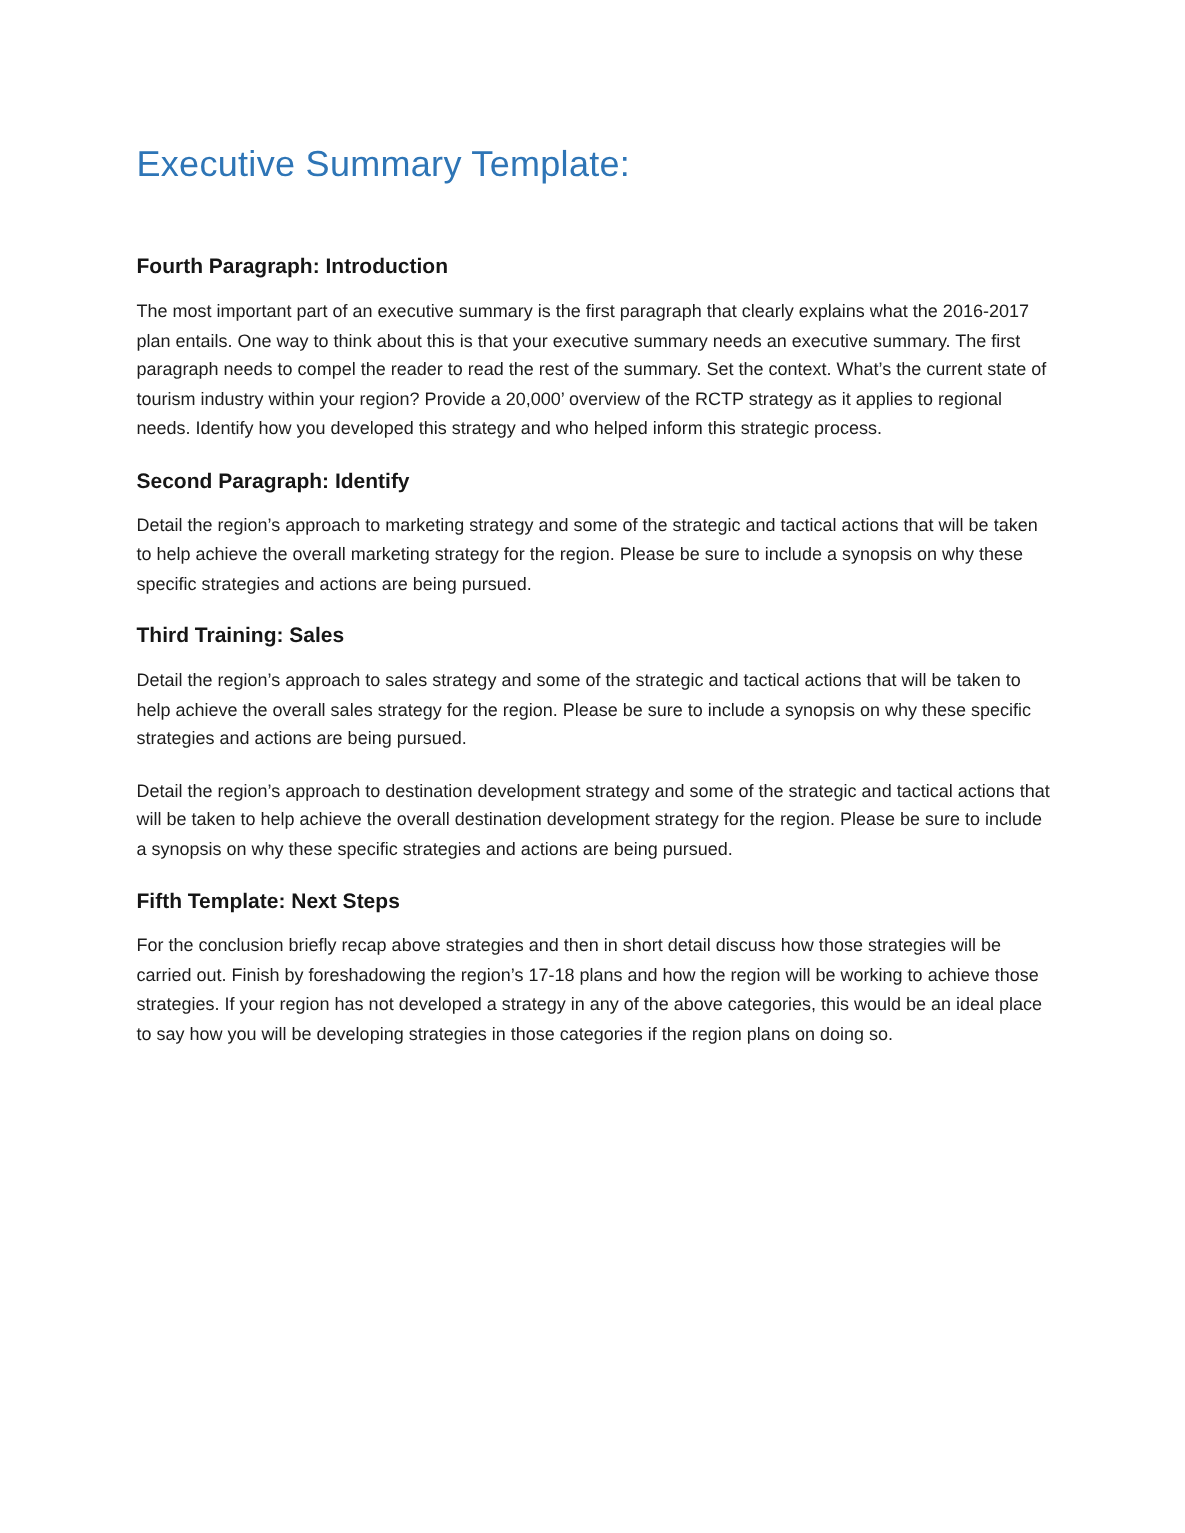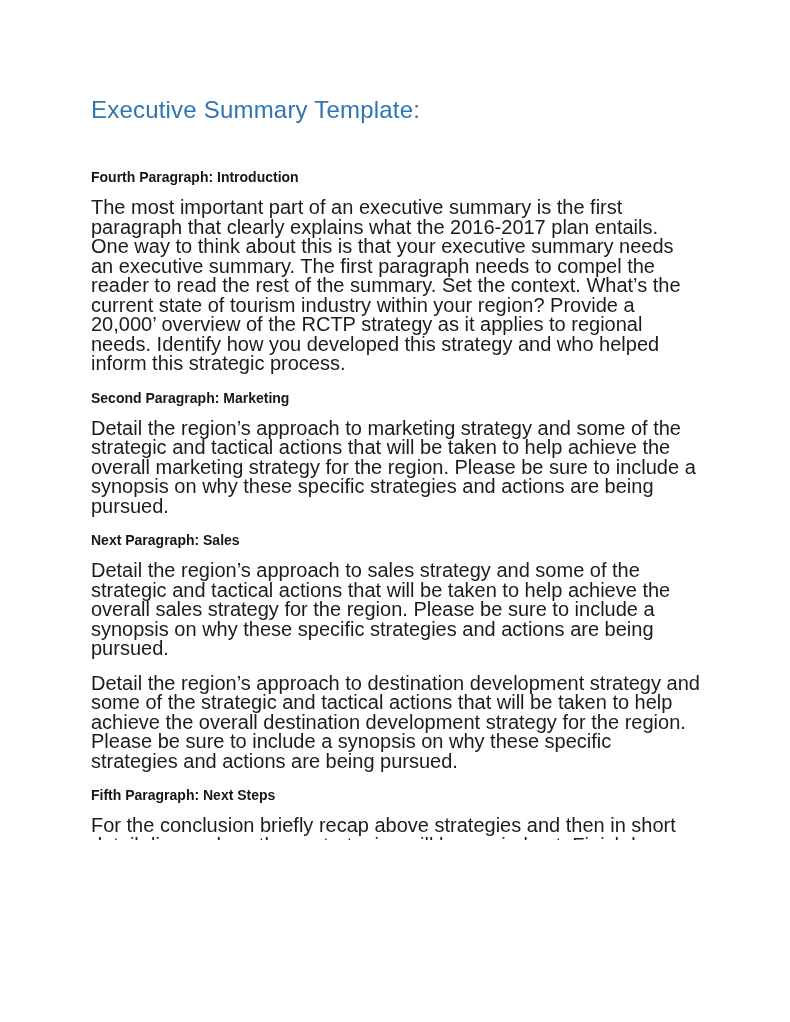--- a/index.html
+++ b/index.html
@@ -28,21 +28,21 @@
     margin: 0 0 44px 0;
   }
   .section-heading {
     font-size: 14px;
     font-weight: 700;
     color: #161616;
     margin: 0 0 11px 0;
     line-height: 19px;
   }
   .section-body {
-    font-size: 20px;
+    font-size: 12px;
     font-weight: 400;
     color: #1c1c1c;
     line-height: 19.5px;
     margin: 0 0 15px 0;
     text-align: left;
   }
   .section {
     margin: 0;
   }
 </style>
@@ -52,31 +52,31 @@
 <div class="page">
 
   <h1 class="doc-title">Executive Summary Template:</h1>
 
   <div class="section">
     <h2 class="section-heading">Fourth Paragraph: Introduction</h2>
     <p class="section-body">The most important part of an executive summary is the first paragraph that clearly explains what the 2016-2017 plan entails. One way to think about this is that your executive summary needs an executive summary. The first paragraph needs to compel the reader to read the rest of the summary. Set the context. What’s the current state of tourism industry within your region? Provide a 20,000’ overview of the RCTP strategy as it applies to regional needs. Identify how you developed this strategy and who helped inform this strategic process.</p>
   </div>
 
   <div class="section">
-    <h2 class="section-heading">Second Paragraph: Marketing</h2>
+    <h2 class="section-heading">Second Paragraph: Identify</h2>
     <p class="section-body">Detail the region’s approach to marketing strategy and some of the strategic and tactical actions that will be taken to help achieve the overall marketing strategy for the region. Please be sure to include a synopsis on why these specific strategies and actions are being pursued.</p>
   </div>
 
   <div class="section">
-    <h2 class="section-heading">Next Paragraph: Sales</h2>
+    <h2 class="section-heading">Third Training: Sales</h2>
     <p class="section-body">Detail the region’s approach to sales strategy and some of the strategic and tactical actions that will be taken to help achieve the overall sales strategy for the region. Please be sure to include a synopsis on why these specific strategies and actions are being pursued.</p>
   </div>
 
   <div class="section">
     <p class="section-body">Detail the region’s approach to destination development strategy and some of the strategic and tactical actions that will be taken to help achieve the overall destination development strategy for the region. Please be sure to include a synopsis on why these specific strategies and actions are being pursued.</p>
   </div>
 
   <div class="section">
-    <h2 class="section-heading">Fifth Paragraph: Next Steps</h2>
+    <h2 class="section-heading">Fifth Template: Next Steps</h2>
     <p class="section-body">For the conclusion briefly recap above strategies and then in short detail discuss how those strategies will be carried out. Finish by foreshadowing the region’s 17-18 plans and how the region will be working to achieve those strategies. If your region has not developed a strategy in any of the above categories, this would be an ideal place to say how you will be developing strategies in those categories if the region plans on doing so.</p>
   </div>
 
 </div>
 
 </body></html>

